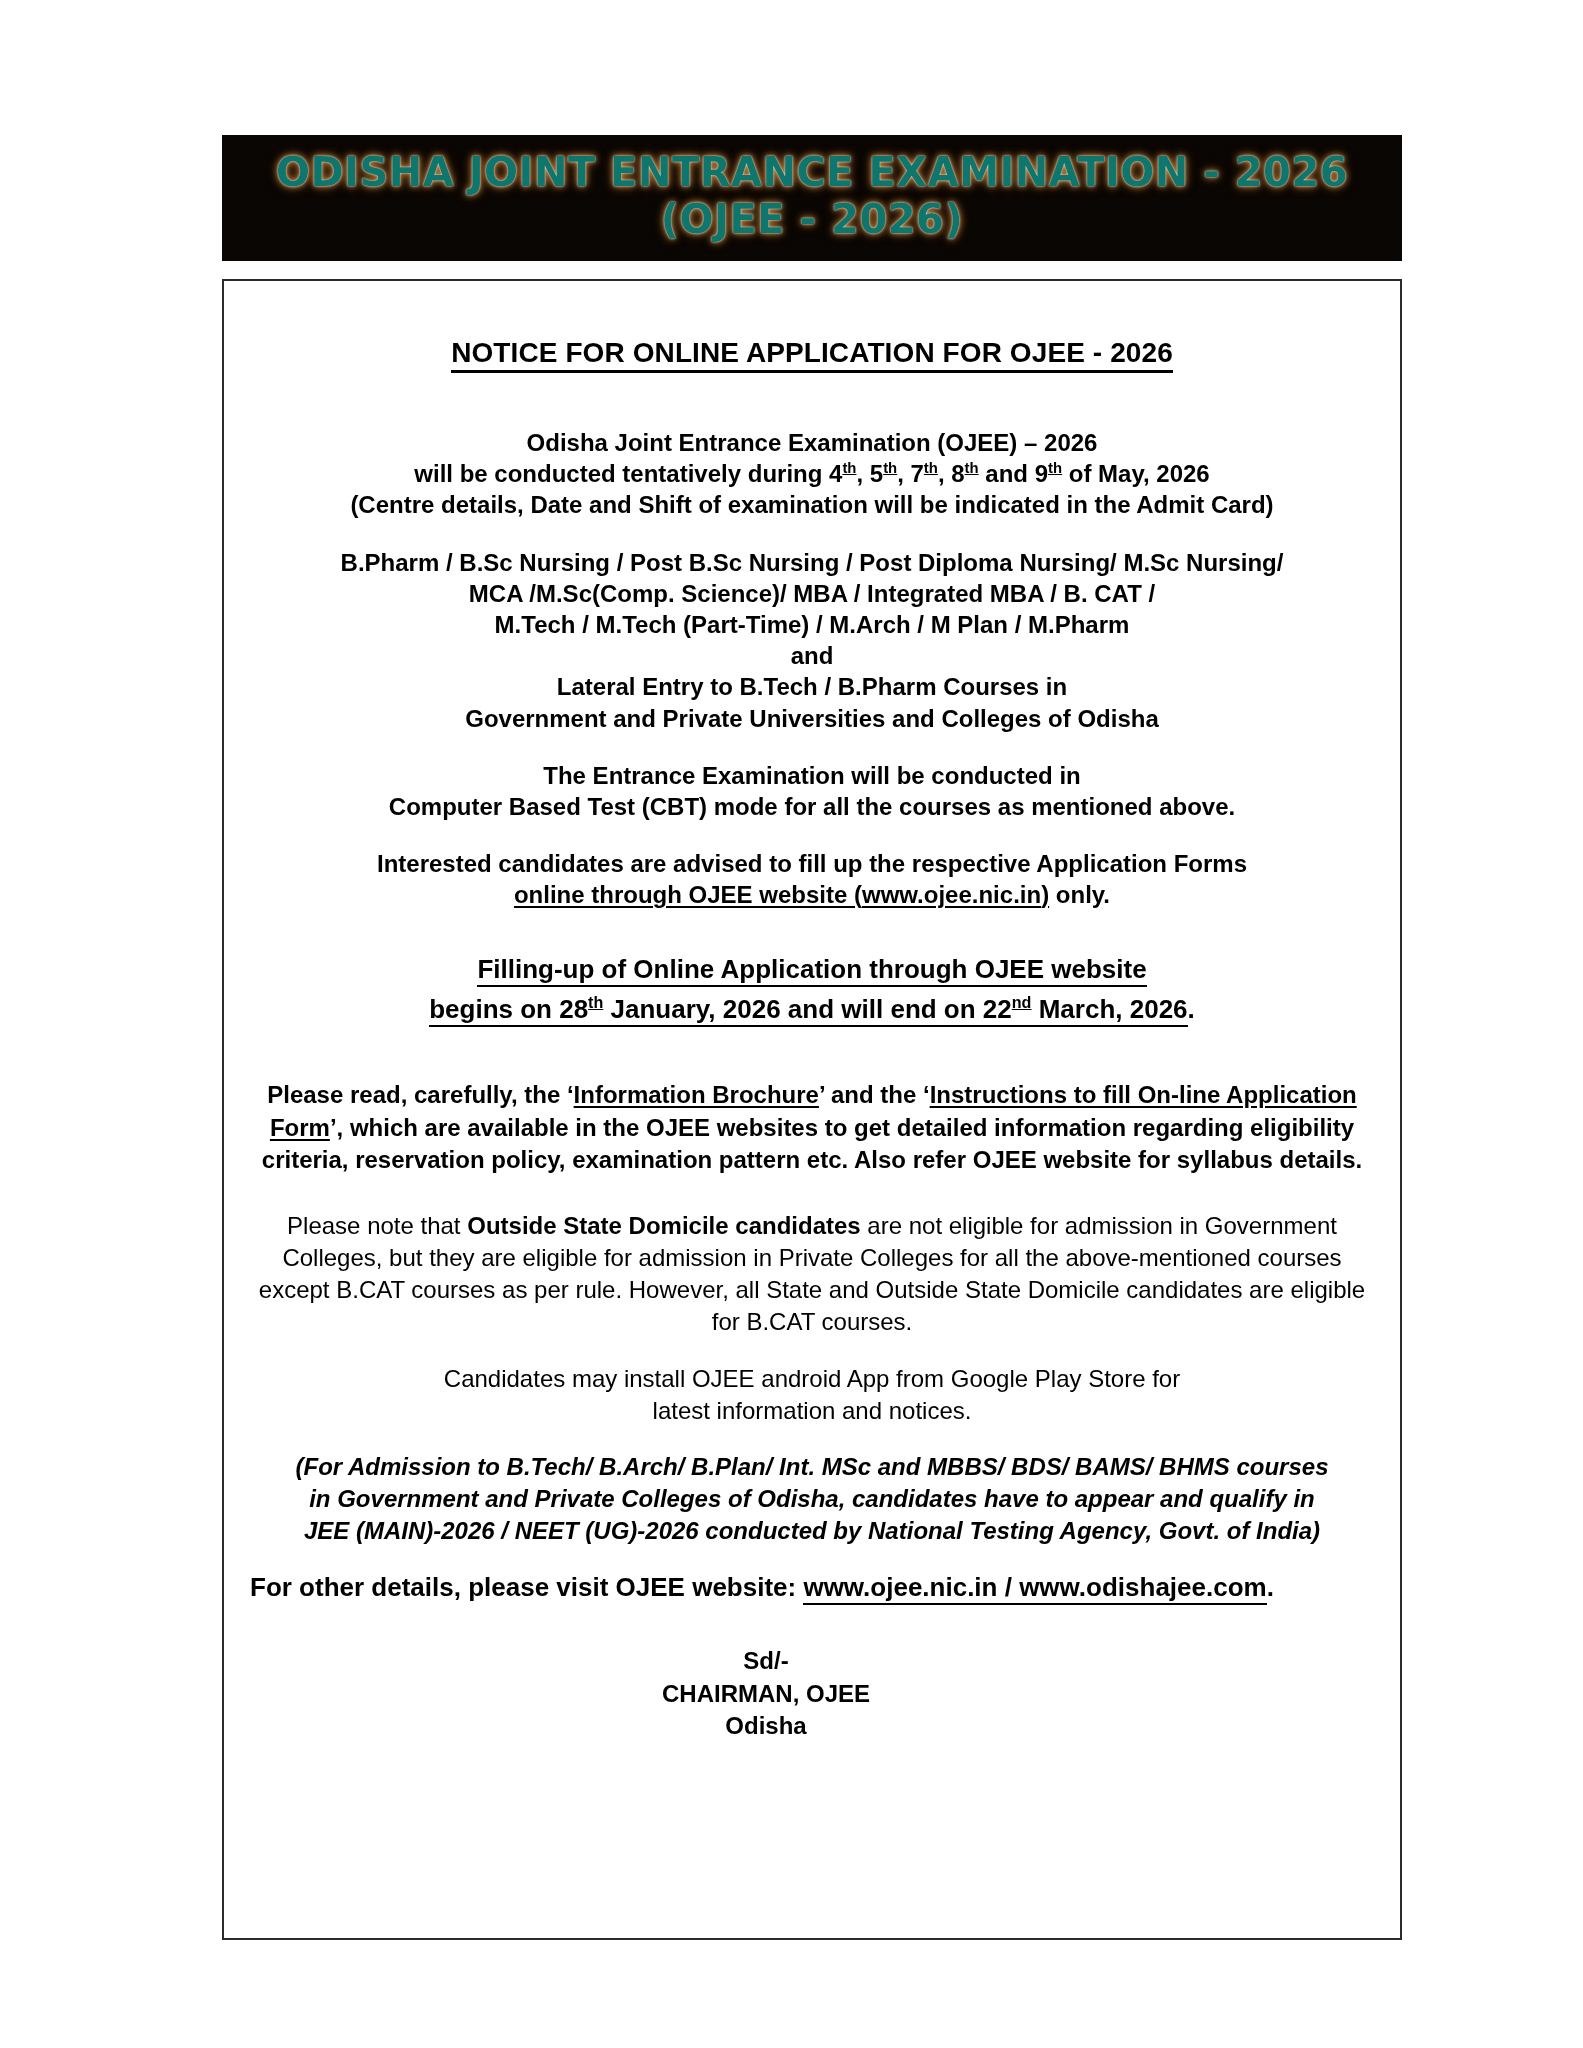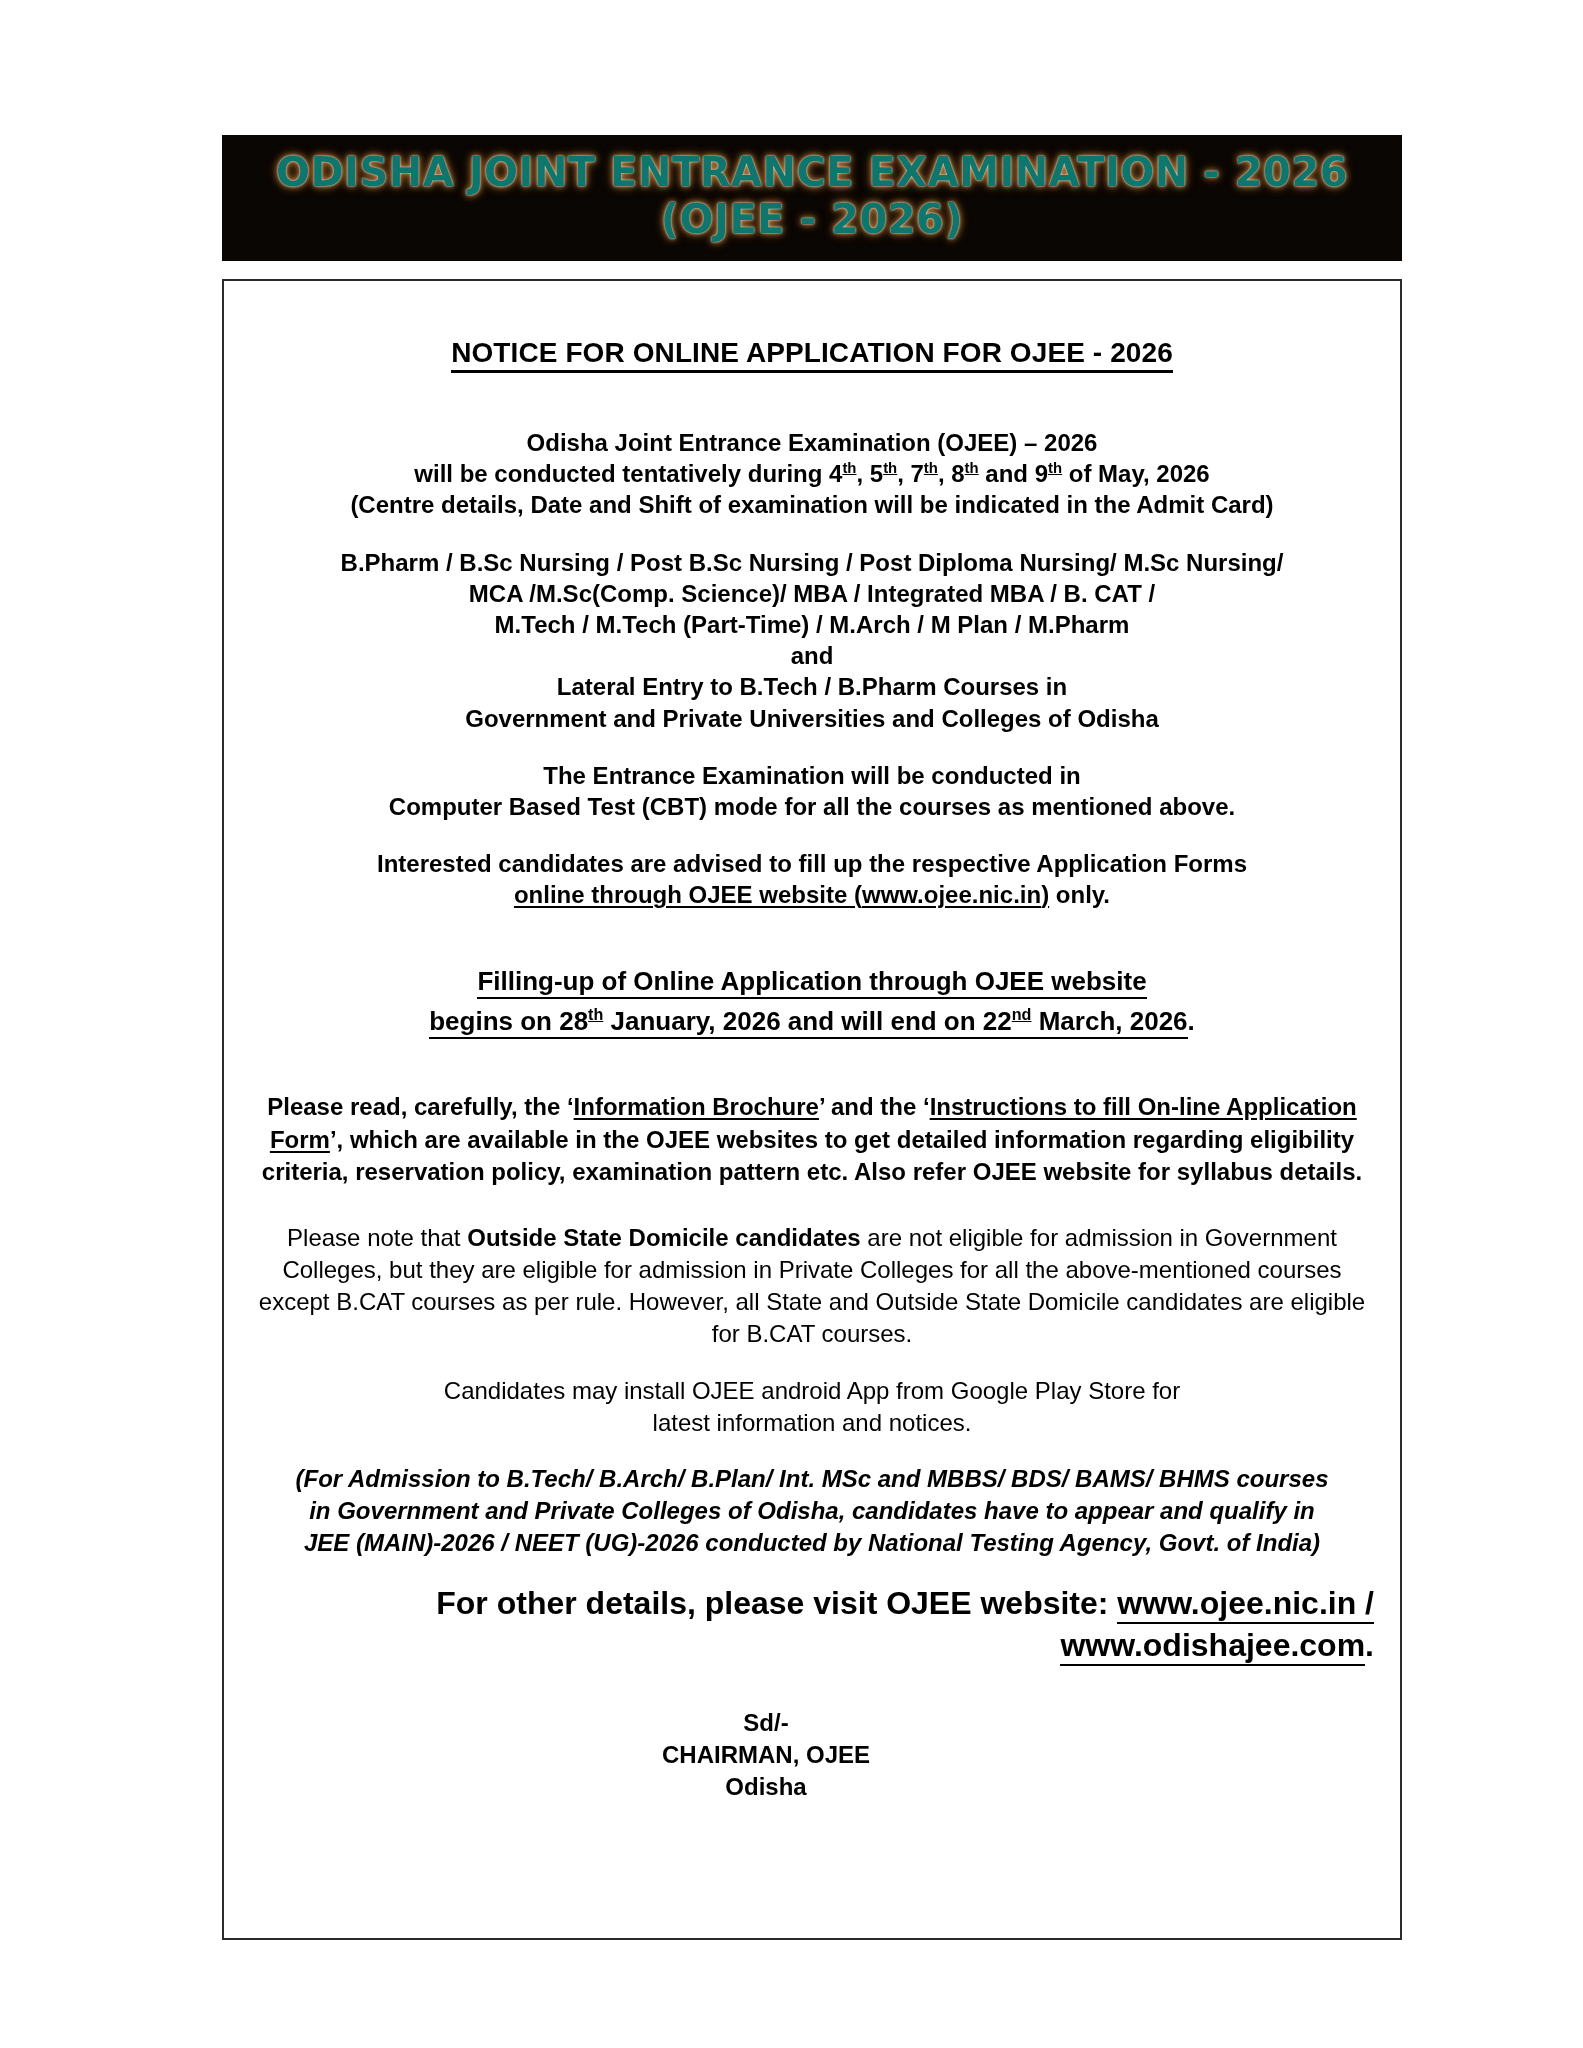--- a/index.html
+++ b/index.html
@@ -85,21 +85,21 @@
   }
 
   .body {
     margin-top: 58px;
     text-align: center;
     font-size: 24px;
     line-height: 1.30;
   }
 
   .blk {
-    margin: 12px 0 26px 0;
+    margin: 0 0 26px 0;
     font-weight: bold;
   }
 
   .line { display: block; }
 
   .gap-sm { height: 14px; }
   .gap-md { height: 24px; }
   .gap-lg { height: 34px; }
 
   sup {
@@ -142,22 +142,22 @@
     font-style: italic;
     font-weight: bold;
     font-size: 24px;
     line-height: 1.34;
     text-align: center;
     margin: 0;
   }
 
   .final-line {
     font-weight: bold;
-    font-size: 32px;
-    text-align: right;
+    font-size: 26px;
+    text-align: left;
     margin: 0;
   }
 
   .sign {
     margin-top: 40px;
     text-align: center;
     font-weight: bold;
     font-size: 24px;
     line-height: 1.35;
     padding-right: 92px;

